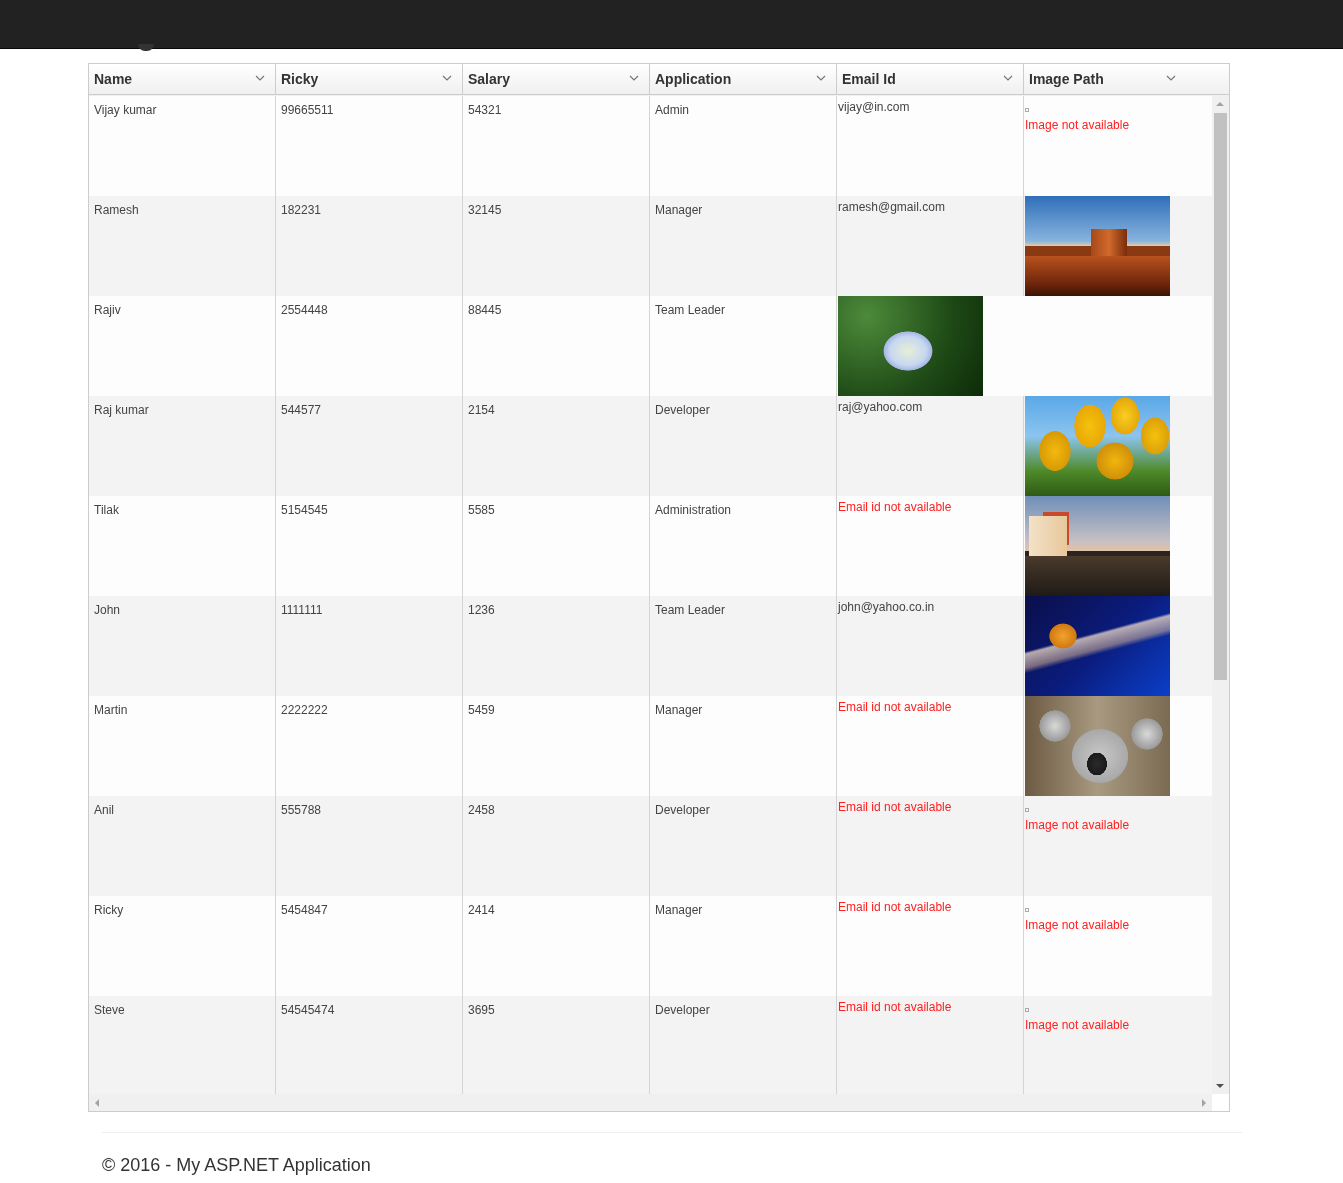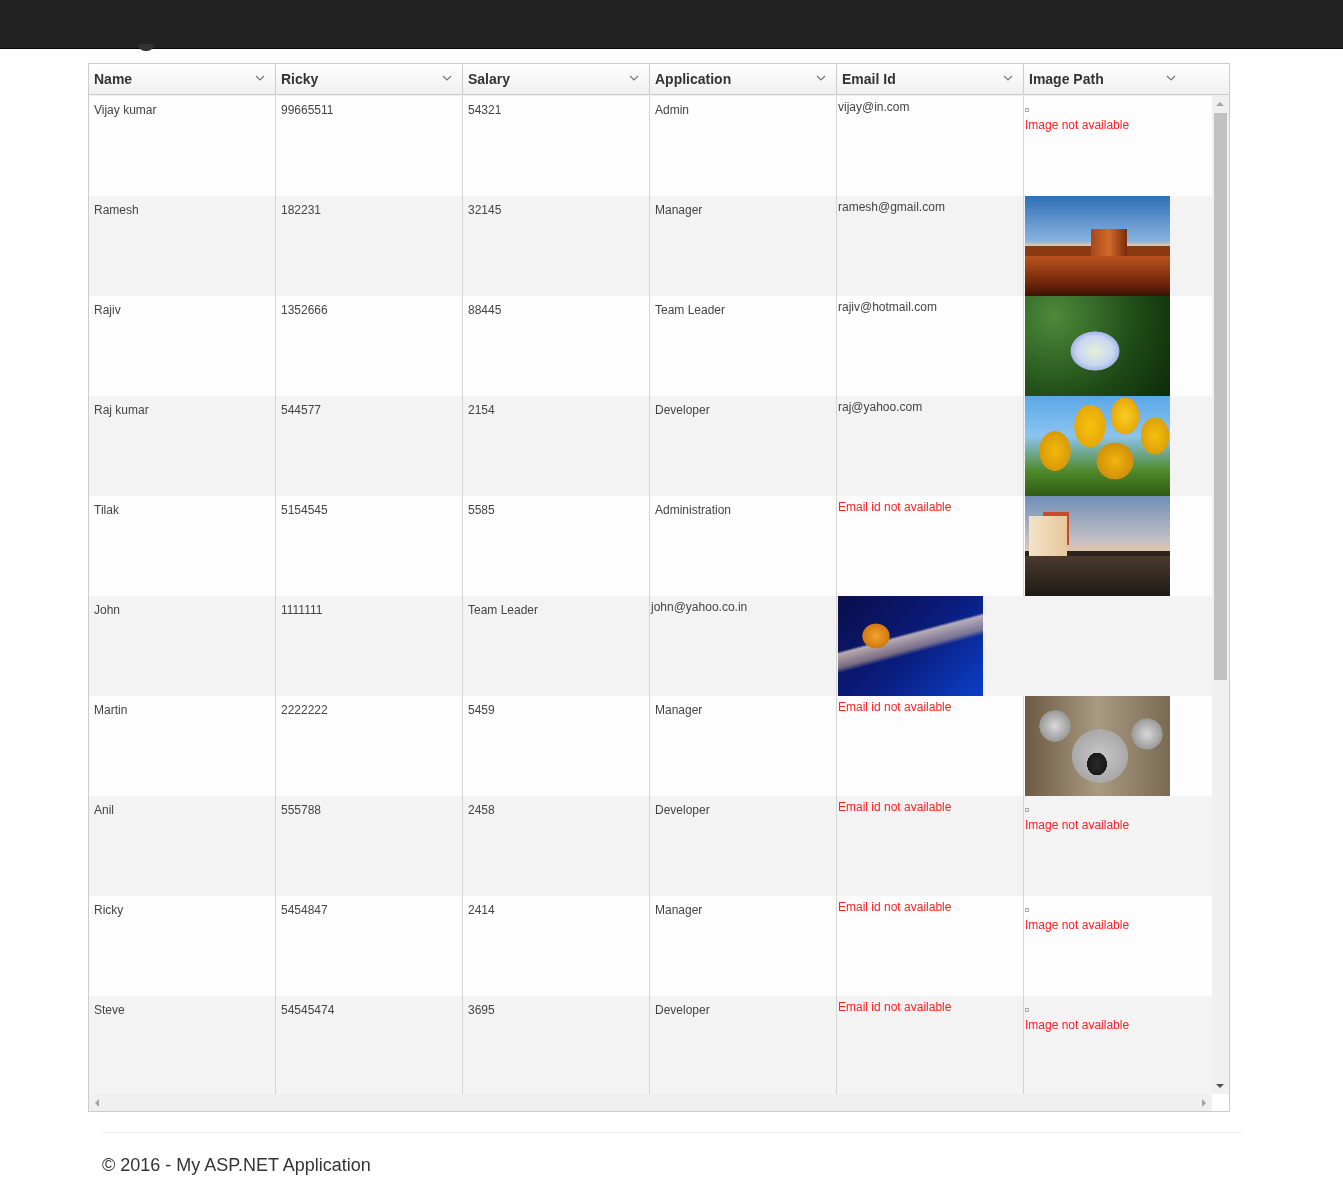--- a/index.html
+++ b/index.html
@@ -255,24 +255,23 @@
         <div class="cell "><span>182231</span></div>
         <div class="cell "><span>32145</span></div>
         <div class="cell "><span>Manager</span></div>
         <div class="cell email"><span>ramesh@gmail.com</span></div>
         <div class="cell img">
           <div class="photo p-desert"></div>
         </div>
       </div>
       <div class="row odd">
         <div class="cell "><span>Rajiv</span></div>
-        <div class="cell "><span>1352666</span></div>
+        <div class="cell "><span>2554448</span></div>
         <div class="cell "><span>88445</span></div>
         <div class="cell "><span>Team Leader</span></div>
-        <div class="cell email"><span>rajiv@hotmail.com</span></div>
         <div class="cell img">
           <div class="photo p-flower"></div>
         </div>
       </div>
       <div class="row even">
         <div class="cell "><span>Raj kumar</span></div>
         <div class="cell "><span>544577</span></div>
         <div class="cell "><span>2154</span></div>
         <div class="cell "><span>Developer</span></div>
         <div class="cell email"><span>raj@yahoo.com</span></div>
@@ -286,20 +285,21 @@
         <div class="cell "><span>5585</span></div>
         <div class="cell "><span>Administration</span></div>
         <div class="cell email"><span class="err">Email id not available</span></div>
         <div class="cell img">
           <div class="photo p-lighthouse"></div>
         </div>
       </div>
       <div class="row even">
         <div class="cell "><span>John</span></div>
         <div class="cell "><span>1111111</span></div>
+        <div class="cell "><span>1236</span></div>
         <div class="cell "><span>Team Leader</span></div>
         <div class="cell email"><span>john@yahoo.co.in</span></div>
         <div class="cell img">
           <div class="photo p-jelly"></div>
         </div>
       </div>
       <div class="row odd">
         <div class="cell "><span>Martin</span></div>
         <div class="cell "><span>2222222</span></div>
         <div class="cell "><span>5459</span></div>

